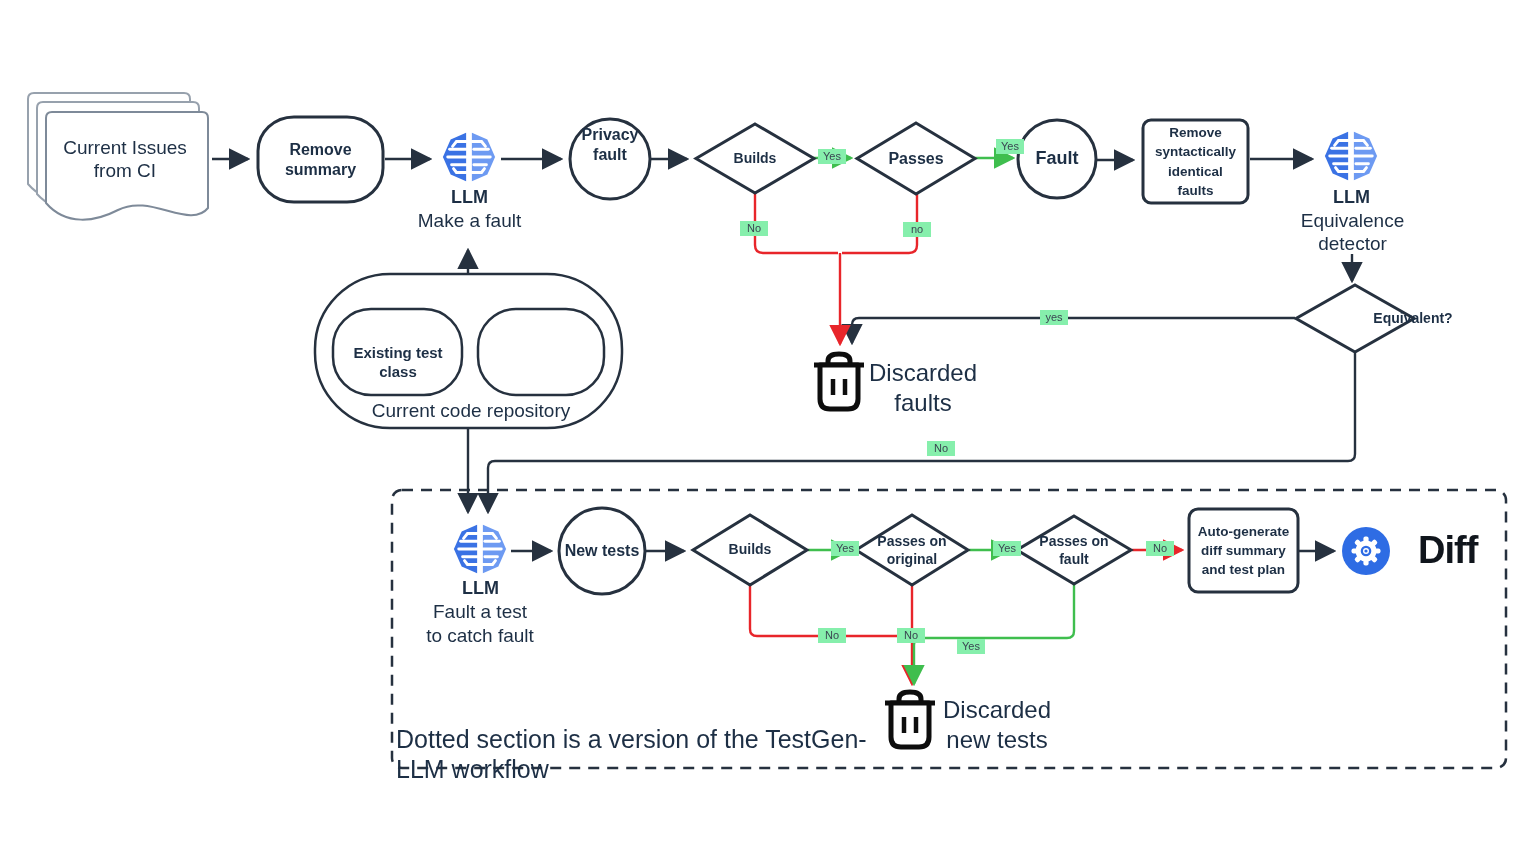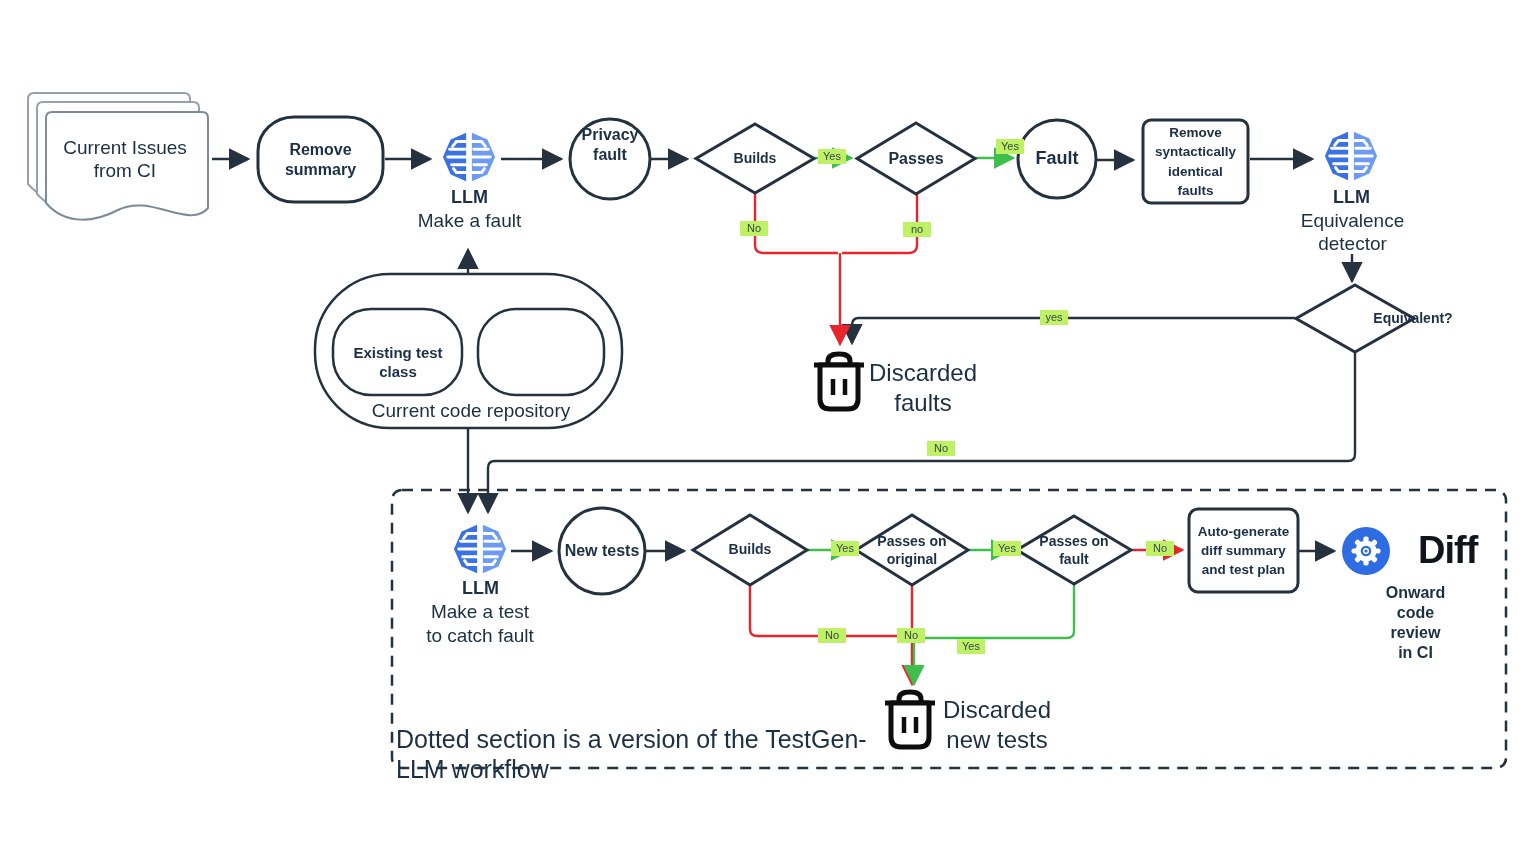--- a/index.html
+++ b/index.html
@@ -17,21 +17,21 @@
   .b{font-weight:700;}
   .s14{font-size:14px;line-height:1.3;}
   .s14t{font-size:13.5px;line-height:1.42;}
   .s15{font-size:15px;line-height:1.25;}
   .s16{font-size:16px;line-height:1.25;}
   .s18{font-size:18px;}
   .s19{font-size:19px;line-height:1.22;}
   .s20{font-size:24px;line-height:1.25;text-align:center;}
   .s38{font-size:38px;letter-spacing:-1px;color:#10151c;margin-left:16px;}
   .cap{font-size:25px;}
-  .elbl{position:absolute;font-size:11px;line-height:15px;color:#3a4552;background:#bef264;
+  .elbl{position:absolute;font-size:11px;line-height:15px;color:#3a4552;background:#86efac;
         display:flex;align-items:center;justify-content:center;}
   
   .e{fill:none;stroke:var(--c-line);stroke-width:2.4;}
   .r{fill:none;stroke:var(--c-red);stroke-width:2.4;}
   .g{fill:none;stroke:var(--c-green);stroke-width:2.4;}
   .node{fill:#fff;stroke:var(--c-line);stroke-width:3;}
   .node25{fill:#fff;stroke:var(--c-line);stroke-width:2.5;}
   .dashed{fill:none;stroke:var(--c-line);stroke-width:2.5;stroke-dasharray:11 8;}
   .sheet{fill:#fff;stroke:#97a1ad;stroke-width:2;}
   .sheetF{fill:#fff;stroke:#7e8a99;stroke-width:2;}
@@ -171,36 +171,32 @@
 <div class="lbl b s18" style="left:1322px;top:188px;width:59px;height:20px">LLM</div>
 <div class="lbl s19" style="left:1292px;top:209px;width:121px;height:46px">Equivalence
 detector</div>
 <div class="lbl b s14" style="left:1363px;top:304px;width:100px;height:29px">Equivalent?</div>
 <div class="lbl s20" style="left:872px;top:362px;width:102px;height:52px">Discarded
 faults</div>
 <div class="lbl b s15" style="left:335px;top:311px;width:126px;height:104px">Existing test
 class</div>
 <div class="lbl s19" style="left:366px;top:398px;width:210px;height:25px">Current code repository</div>
 <div class="lbl b s18" style="left:451px;top:579px;width:59px;height:20px">LLM</div>
-<div class="lbl s19" style="left:408px;top:600px;width:144px;height:47px">Make a test
+<div class="lbl s19" style="left:408px;top:600px;width:144px;height:47px">Fault a test
 to catch fault</div>
 <div class="lbl b s16" style="left:560px;top:509px;width:84px;height:84px">New tests</div>
 <div class="lbl b s14" style="left:700px;top:534px;width:100px;height:31px">Builds</div>
 <div class="lbl b s14" style="left:862px;top:530px;width:100px;height:40px">Passes on
 original</div>
 <div class="lbl b s14" style="left:1024px;top:530px;width:100px;height:40px">Passes on
 fault</div>
 <div class="lbl b s14t" style="left:1191px;top:511px;width:105px;height:79px">Auto-generate
 diff summary
 and test plan</div>
 <div class="lbl b s38 left" style="left:1402px;top:527px;width:90px;height:46px">Diff</div>
-<div class="lbl b s16" style="left:1379px;top:577px;width:73px;height:92px">Onward
-code
-review
-in CI</div>
 <div class="lbl s20" style="left:942px;top:699px;width:110px;height:52px">Discarded
 new tests</div>
 <div class="lbl cap left" style="left:396px;top:741px;width:500px;height:26px">Dotted section is a version of the TestGen-LLM workflow</div>
 
 <div class="elbl" style="left:818px;top:149px;width:28px;height:15px">Yes</div>
 <div class="elbl" style="left:996px;top:139px;width:28px;height:15px">Yes</div>
 <div class="elbl" style="left:740px;top:221px;width:28px;height:15px">No</div>
 <div class="elbl" style="left:903px;top:222px;width:28px;height:15px">no</div>
 <div class="elbl" style="left:1040px;top:310px;width:28px;height:15px">yes</div>
 <div class="elbl" style="left:927px;top:441px;width:28px;height:15px">No</div>

